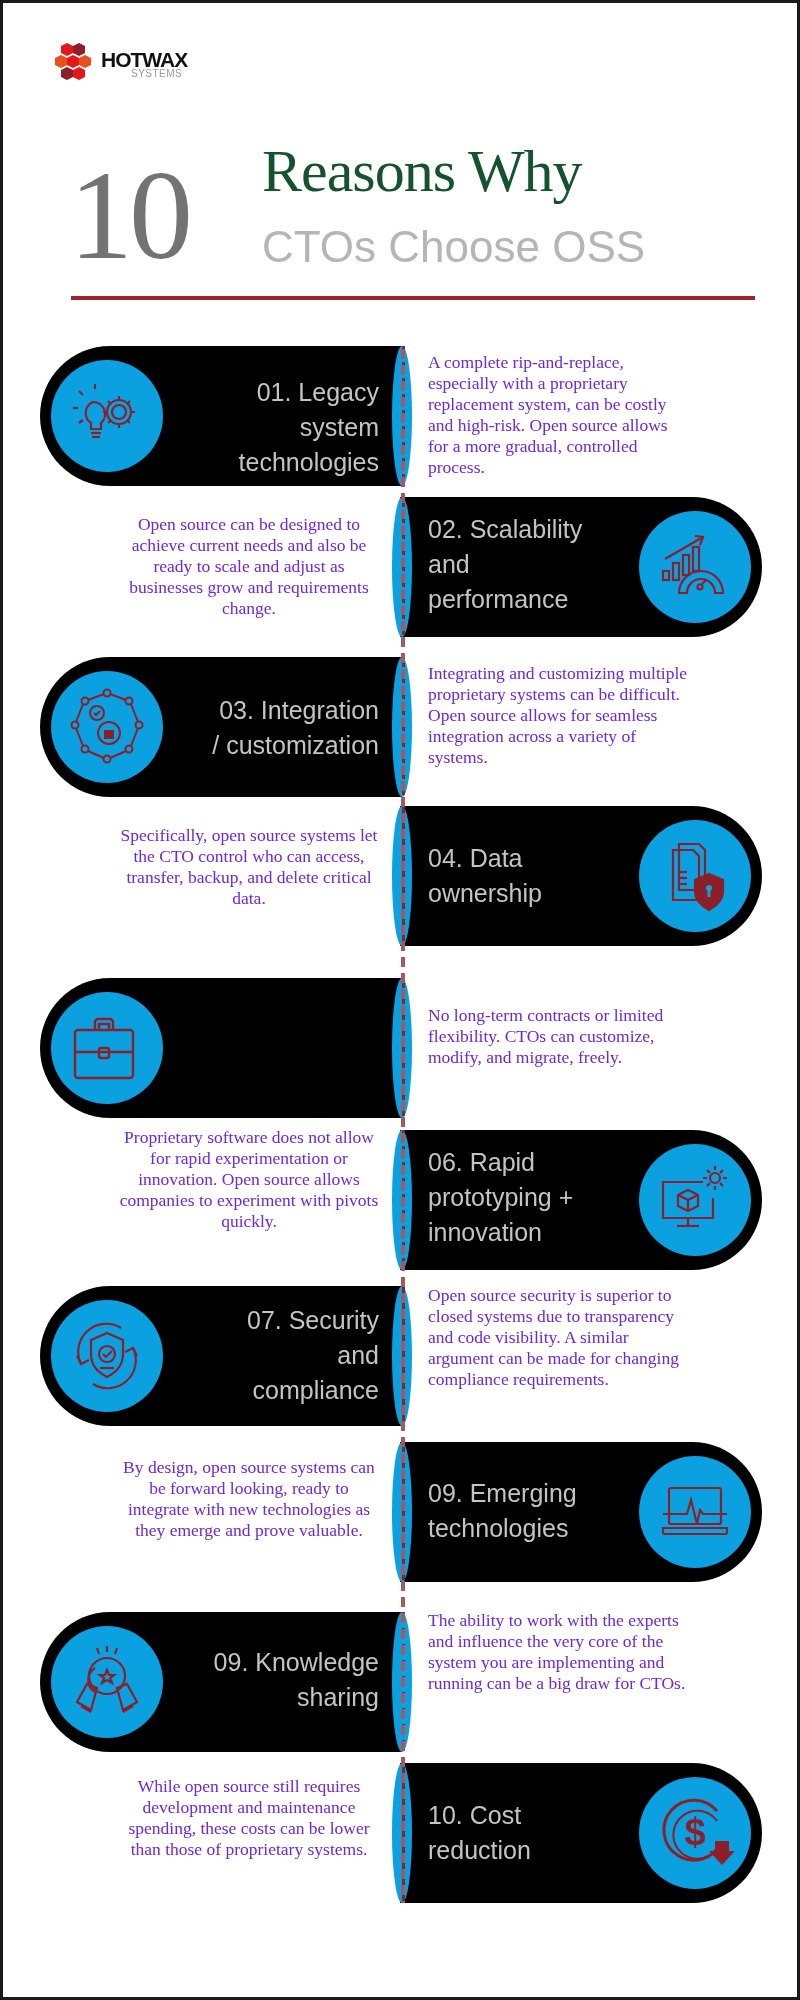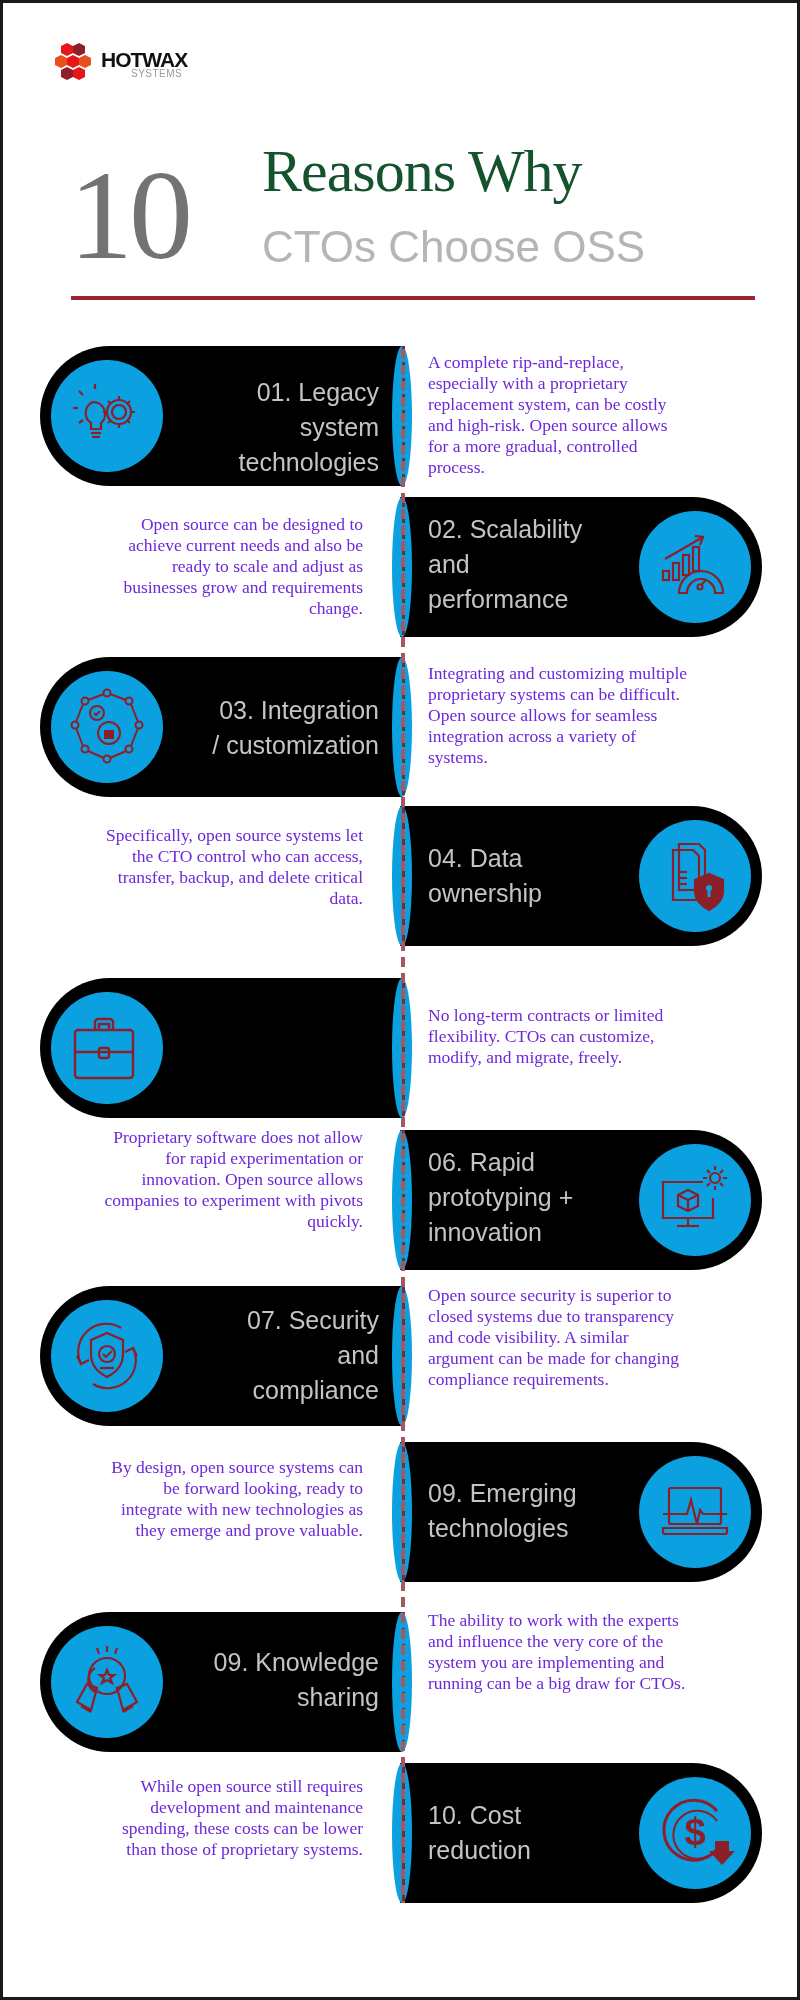--- a/index.html
+++ b/index.html
@@ -74,21 +74,21 @@
     position: absolute; color: #c4c4c4; font-size: 25px; line-height: 35px;
     font-family: "Liberation Sans", sans-serif;
   }
   .row.l .pill-title { right: 418px; text-align: right; width: 220px; }
   .row.r .pill-title { left: 425px; text-align: left; width: 200px; }
   .desc {
     position: absolute; color: #6d28d9; font-size: 17.5px; line-height: 21px;
     font-family: Liberation Serif, serif; width: 260px;
   }
   .row.l .desc { left: 425px; text-align: left; }
-  .row.r .desc { right: 434px; text-align: right; }
+  .row.r .desc { right: 418px; text-align: center; }
   .timeline-front {
     position: absolute; left: 399px; top: 0; width: 3px; height: 140px;
     background: repeating-linear-gradient(to bottom, #7c2a32 0 10px, transparent 10px 16px);
   }
 </style>
 </head>
 <body>
 
 <div class="canvas">
 

